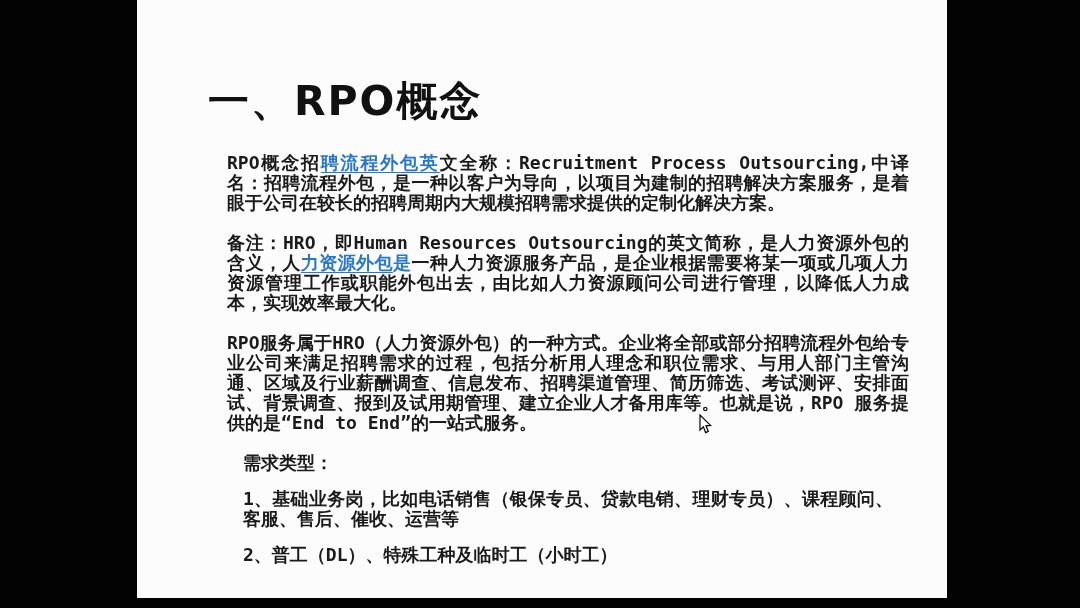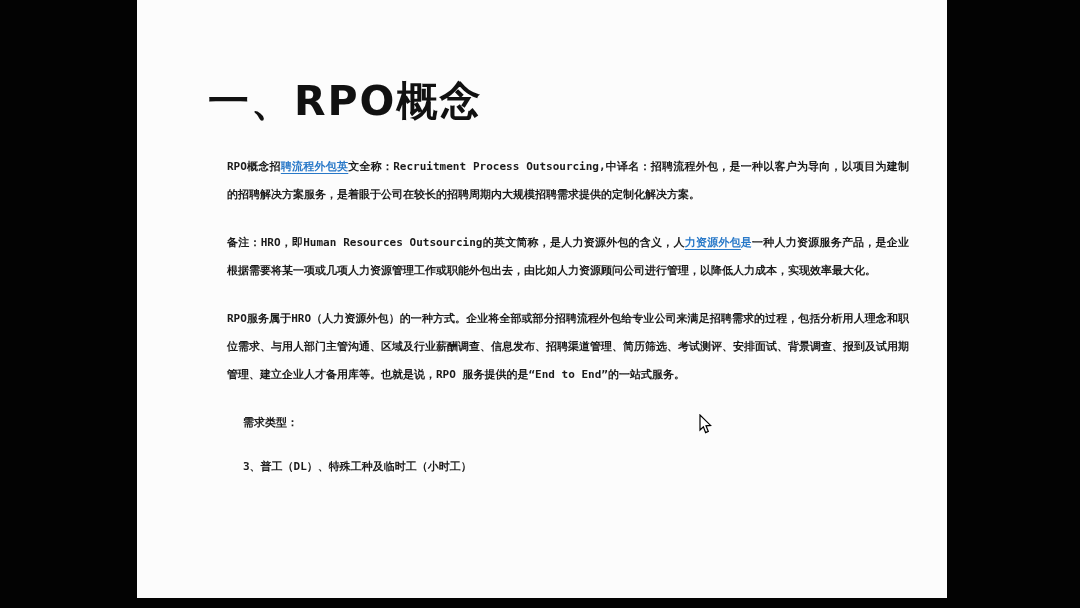--- a/index.html
+++ b/index.html
@@ -32,22 +32,22 @@
     font-weight: 800;
     letter-spacing: 2px;
     color: #111;
     font-family: "DejaVu Sans", "Liberation Sans", sans-serif;
   }
   .slide-body {
     position: absolute;
     left: 90px;
     top: 153px;
     width: 682px;
-    font-size: 11px;
-    line-height: 28px;
+    font-size: 18px;
+    line-height: 20px;
     font-weight: 700;
     text-align: justify;
     color: #1b1b1b;
     font-family: "DejaVu Sans Mono", "Liberation Sans", sans-serif;
   }
   .para {
     margin: 0 0 20px 0;
   }
   .para:last-child {
     margin-bottom: 0;
@@ -82,21 +82,22 @@
 
       <p class="para"><span>RPO概念招</span><a class="doc-link" style="color: rgb(40, 120, 200);">聘流程外包英</a><span>文全称：Recruitment Process Outsourcing,中译名：招聘流程外包，是一种以客户为导向，以项目为建制的招聘解决方案服务，是着眼于公司在较长的招聘周期内大规模招聘需求提供的定制化解决方案。</span></p>
 
       <p class="para"><span>备注：HRO，即Human Resources Outsourcing的英文简称，是人力资源外包的含义，人</span><a class="doc-link" style="color: rgb(40, 120, 200);">力资源外包</a><span class="blue-text" style="color: rgb(40, 120, 200);">是</span><span>一种人力资源服务产品，是企业根据需要将某一项或几项人力资源管理工作或职能外包出去，由比如人力资源顾问公司进行管理，以降低人力成本，实现效率最大化。</span></p>
 
       <p class="para">RPO服务属于HRO（人力资源外包）的一种方式。企业将全部或部分招聘流程外包给专业公司来满足招聘需求的过程，包括分析用人理念和职位需求、与用人部门主管沟通、区域及行业薪酬调查、信息发布、招聘渠道管理、简历筛选、考试测评、安排面试、背景调查、报到及试用期管理、建立企业人才备用库等。也就是说，RPO 服务提供的是“End to End”的一站式服务。</p>
 
       <p class="para">
         </p>
         <div class="demand-item">需求类型：</div>
-        <div class="demand-item">3、普工（DL）、特殊工种及临时工（小时工）</div>
+        <div class="demand-item">1、基础业务岗，比如电话销售（银保专员、贷款电销、理财专员）、课程顾问、客服、售后、催收、运营等</div>
+        <div class="demand-item">2、普工（DL）、特殊工种及临时工（小时工）</div>
       <p></p>
 
     </div>
   </div>
 
   <svg class="cursor" width="14" height="21" viewBox="0 0 14 21">
     <path d="M2 1 L2 16 L5.4 12.8 L7.6 18.6 L10.3 17.4 L8 11.8 L12.6 11.4 Z" fill="#ffffff" stroke="#000000" stroke-width="1.2"></path>
   </svg>
 </div>
 

